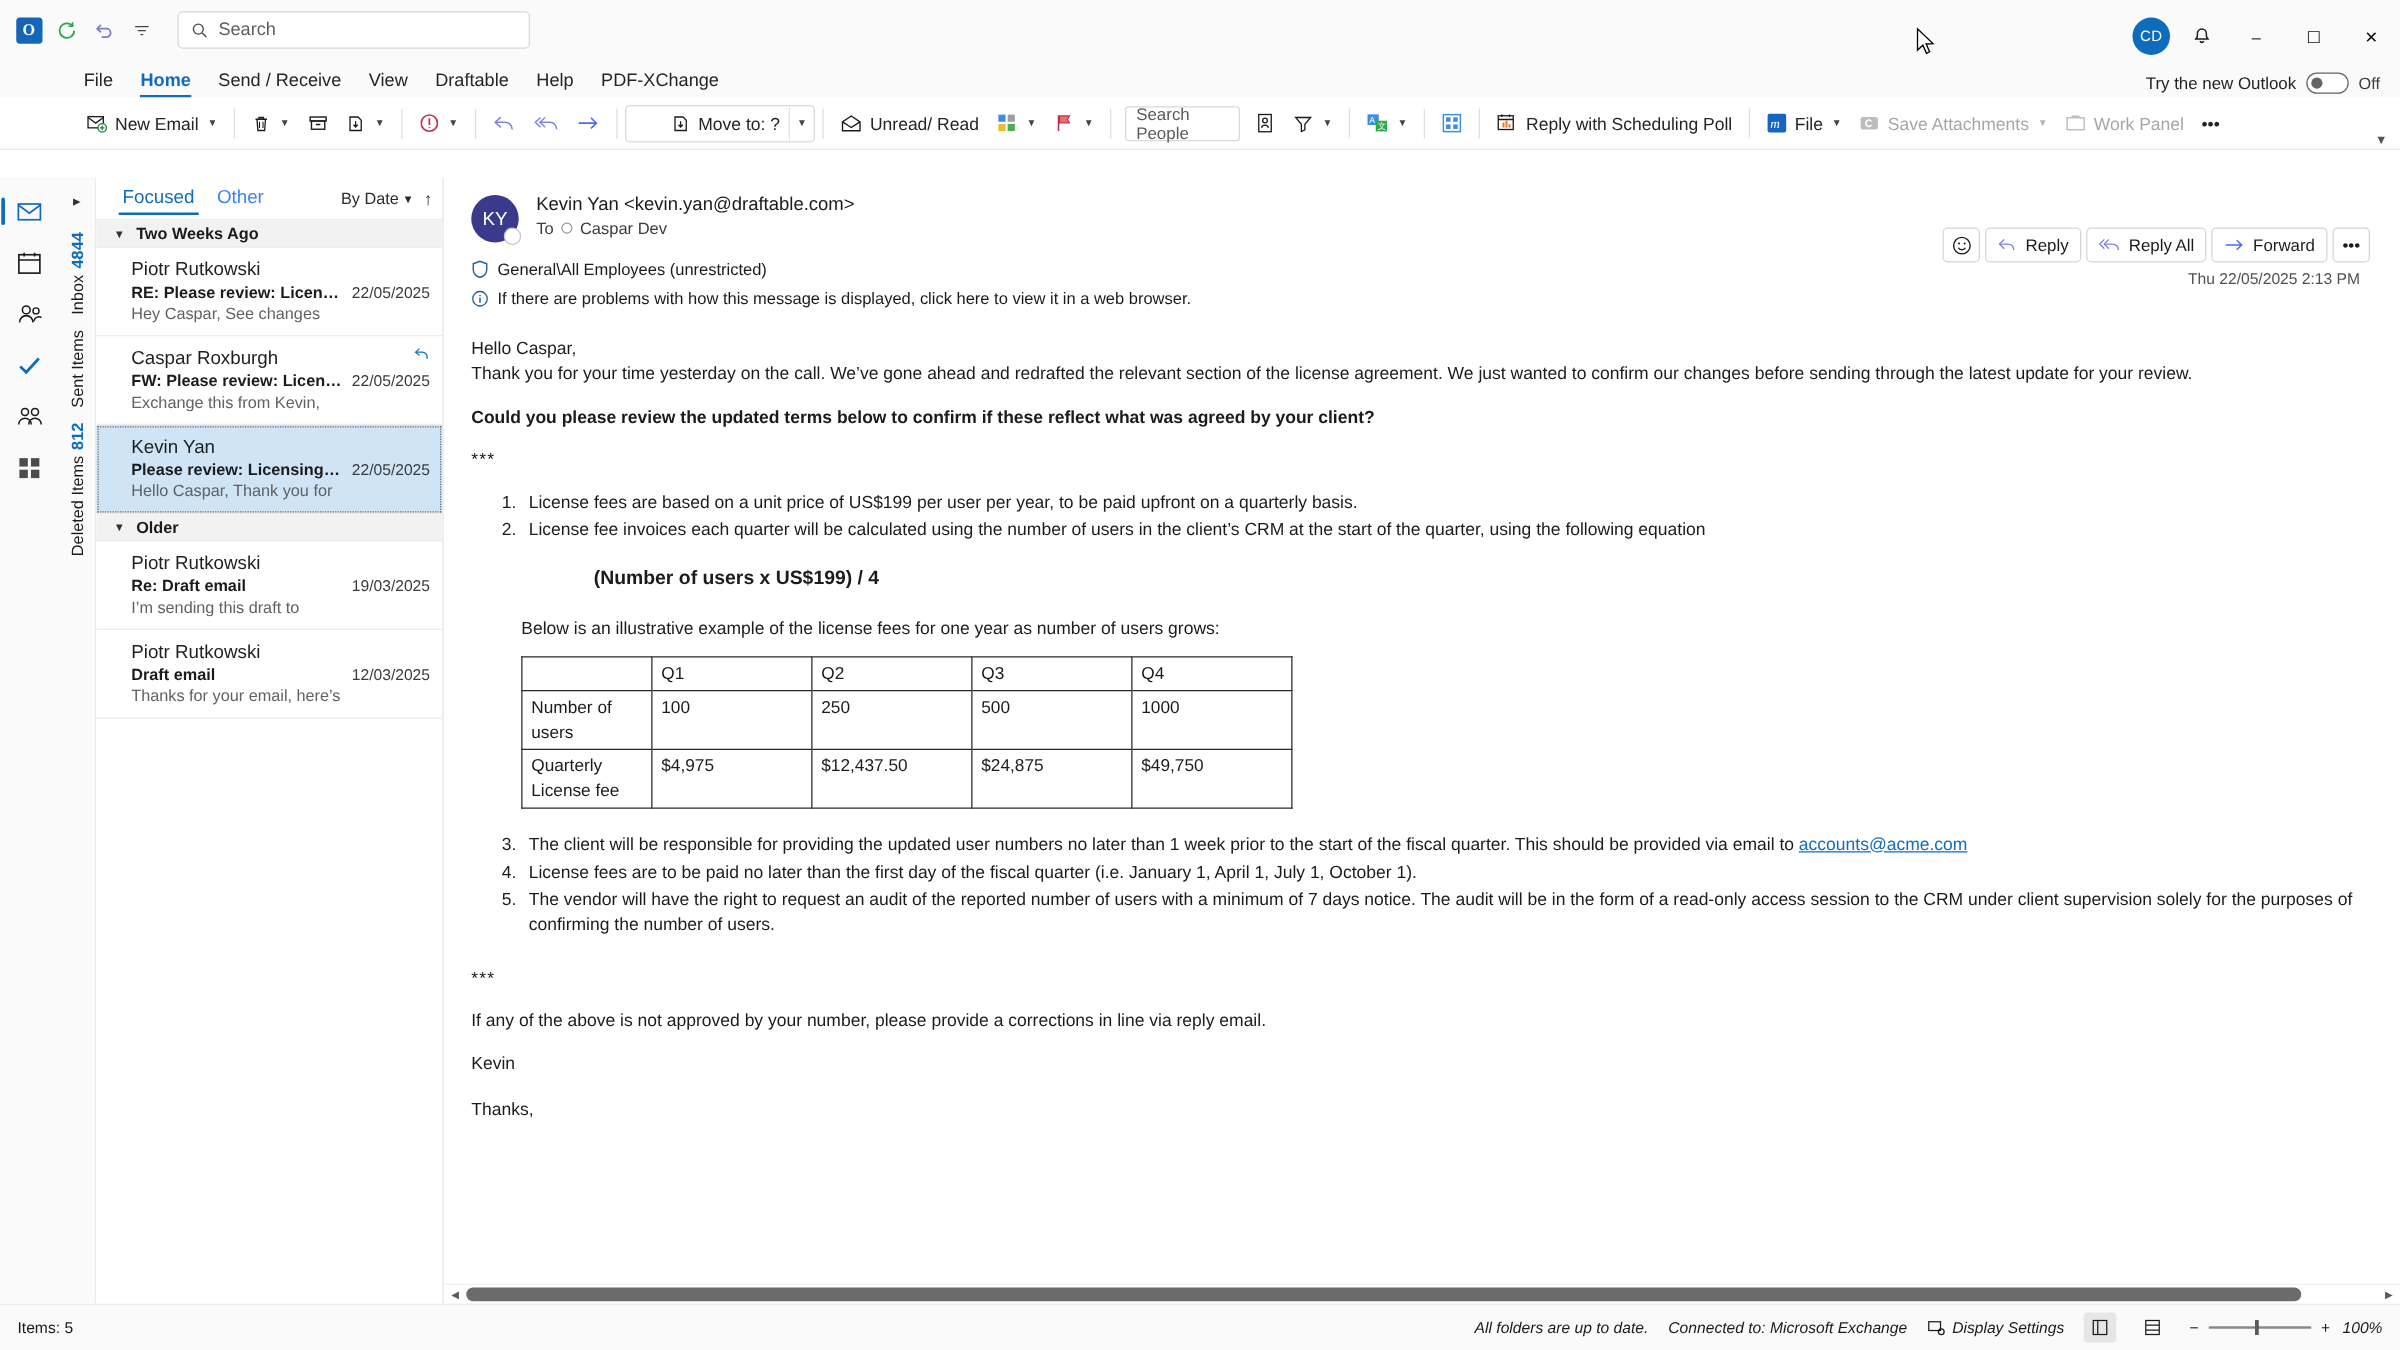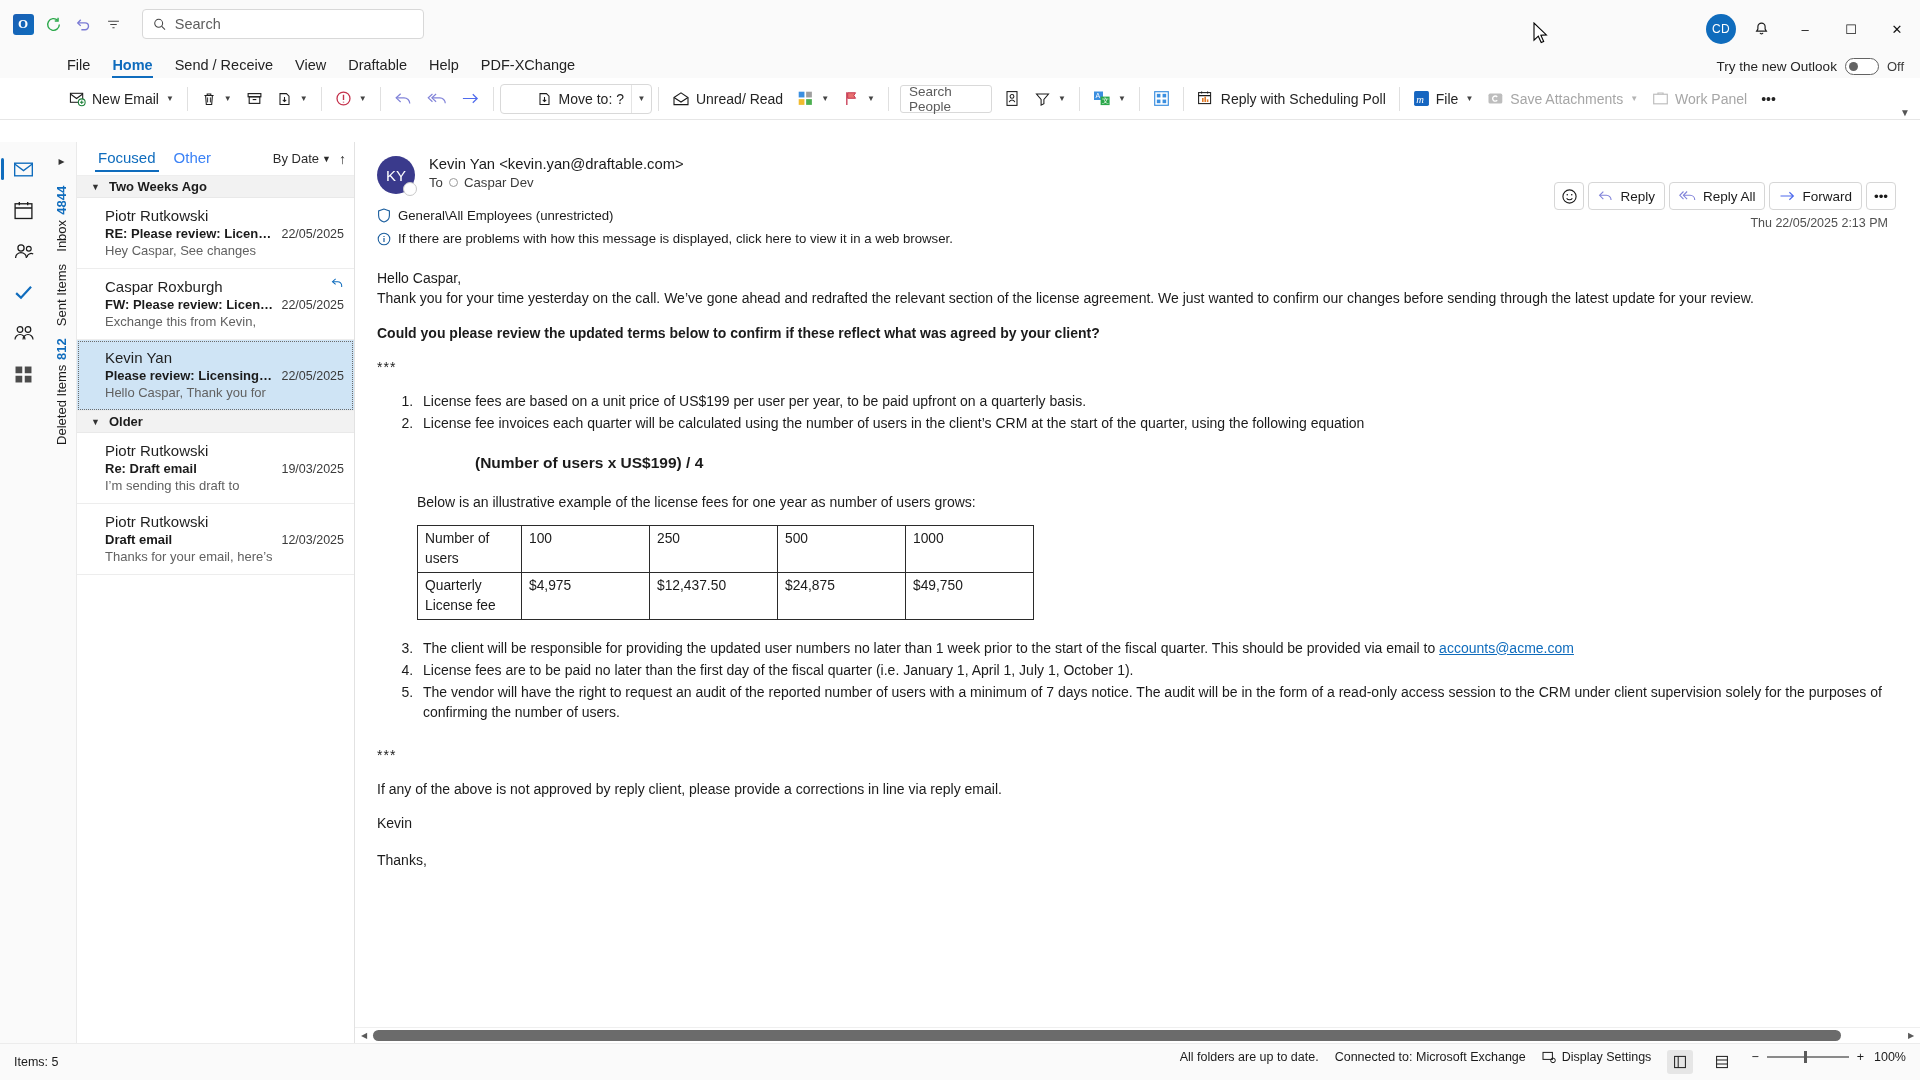--- a/index.html
+++ b/index.html
@@ -234,21 +234,21 @@
   .hs-arrow { width: 14px; text-align: center; font-size: 8px; color: #5a5a5a; }
   .hs-track { flex: 1; height: 11px; background: #fff; position: relative; }
   .hs-thumb { position: absolute; left: 0; top: 0; height: 11px; width: 96%; background: #6b6b6b; border-radius: 6px; }
 
   
   .statusbar {
     position: absolute; bottom: 0; left: 0; right: 0; height: 37px; background: #fafafa;
     border-top: 1px solid #ececec; display: flex; align-items: center; padding: 0 14px;
     font-size: 12.5px; color: #1b1b1b;
   }
-  .sb-right { margin-left: auto; display: flex; align-items: flex-start; gap: 16px; }
+  .sb-right { margin-left: auto; display: flex; align-items: center; gap: 16px; font-style: italic; }
   .sb-item { display: flex; align-items: center; gap: 6px; }
   .viewbtn {
     width: 26px; height: 24px; display: flex; align-items: center; justify-content: center; border-radius: 3px;
   }
   .viewbtn.active { background: #e6e6e6; }
   .zoomwrap { display: flex; align-items: center; gap: 8px; }
   .zoomtrack { width: 82px; height: 1.5px; background: #8a8a8a; position: relative; }
   .zoomthumb { position: absolute; left: 46%; top: -5px; width: 2.5px; height: 12px; background: #5a5a5a; }
   .zoompct { width: 34px; text-align: right; }
 
@@ -687,20 +687,27 @@
           <li>License fees are based on a unit price of US$199 per user per year, to be paid upfront on a quarterly basis.</li>
           <li>License fee invoices each quarter will be calculated using the number of users in the client’s CRM at the start of the quarter, using the following equation</li>
         </ol>
 
         <div class="formula">(Number of users x US$199) / 4</div>
 
         <div class="illus">Below is an illustrative example of the license fees for one year as number of users grows:</div>
 
         <table class="fees">
           <tbody>
+              <tr class="hdr">
+            <td class="c0"></td>
+            <td class="cq">Q1</td>
+            <td class="cq">Q2</td>
+            <td class="cq">Q3</td>
+            <td class="cq">Q4</td>
+          </tr>
           <tr>
             <td class="c0">Number of users</td>
             <td class="cq">100</td>
             <td class="cq">250</td>
             <td class="cq">500</td>
             <td class="cq">1000</td>
           </tr>
           <tr>
             <td class="c0">Quarterly License fee</td>
             <td class="cq">$4,975</td>
@@ -713,21 +720,21 @@
 
         <ol start="3">
           <li>
             <span>The client will be responsible for providing the updated user numbers no later than 1 week prior to the start of the fiscal quarter. This should be provided via email to </span><a class="emaillink" href="#">accounts@acme.com</a>
           </li>
           <li>License fees are to be paid no later than the first day of the fiscal quarter (i.e. January 1, April 1, July 1, October 1).</li>
           <li>The vendor will have the right to request an audit of the reported number of users with a minimum of 7 days notice. The audit will be in the form of a read-only access session to the CRM under client supervision solely for the purposes of confirming the number of users.</li>
         </ol>
 
         <div class="stars" style="margin-top:22px">***</div>
-        <p>If any of the above is not approved by reply client, please provide a corrections in line via reply email.</p>
+        <p>If any of the above is not approved by your number, please provide a corrections in line via reply email.</p>
         <div>Kevin</div>
         <div style="margin-top:16px">Thanks,</div>
       </div>
     </div>
 
     <div class="hscroll">
       <div class="hs-arrow">◀</div>
       <div class="hs-track">
         <div class="hs-thumb"></div>
       </div>

